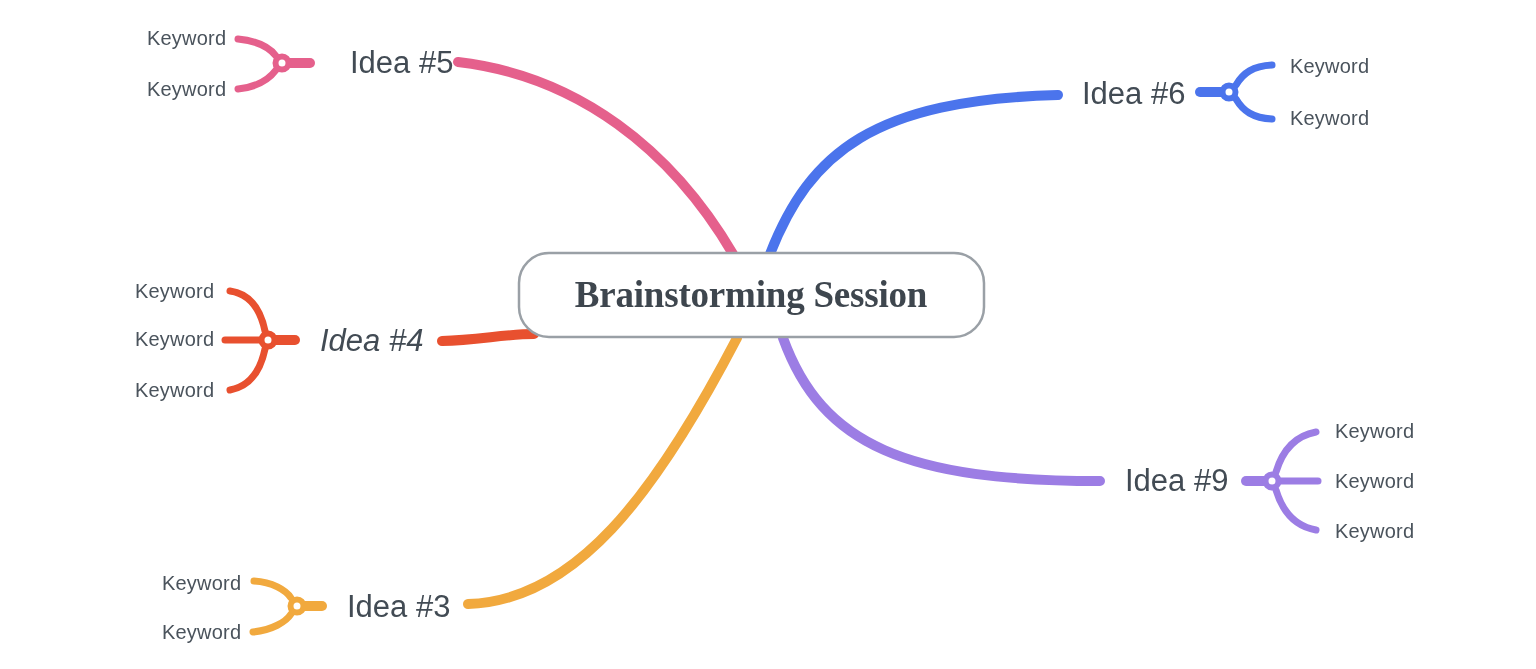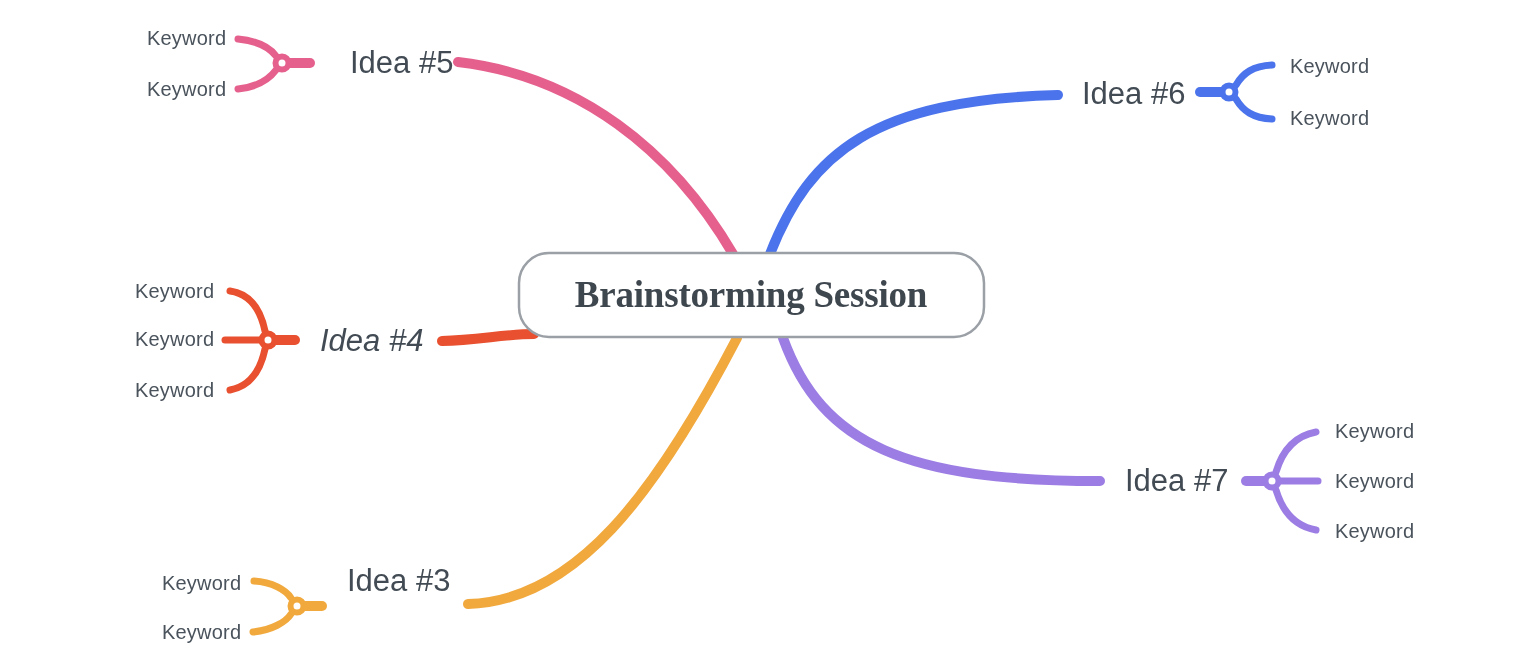--- a/index.html
+++ b/index.html
@@ -85,22 +85,22 @@
     <path class="branch" d="M 276 56 C 270 48 258 41 238 39" stroke="#e5608c"></path>
     <path class="branch" d="M 276 70 C 270 78 258 87 238 89" stroke="#e5608c"></path>
     <circle class="fork" cx="282" cy="63" r="6.5" stroke="#e5608c"></circle>
 
     <rect x="519" y="253" width="465" height="84" rx="30" fill="#ffffff" stroke-width="2.5" stroke="#9aa0a6"></rect>
   </svg>
 
   <div class="central-label">Brainstorming Session</div>
 
   <div class="idea-label" style="left:1082px; top:93px;">Idea #6</div>
-  <div class="idea-label" style="left:1125px; top:480px;">Idea #7</div>
-  <div class="idea-label" style="left:347px;  top:580px;text-align:center;">Idea #3</div>
+  <div class="idea-label" style="left:1125px; top:480px;">Idea #9</div>
+  <div class="idea-label" style="left:347px;  top:606px;text-align:center;">Idea #3</div>
   <div class="idea-label" style="left:320px;  top:340px;font-style:italic;">Idea #4</div>
   <div class="idea-label" style="left:350px;  top:62px;">Idea #5</div>
 
   <div class="kw" style="left:1290px; top:66px;">Keyword</div>
   <div class="kw" style="left:1290px; top:118px;">Keyword</div>
 
   <div class="kw" style="left:1335px; top:431px;">Keyword</div>
   <div class="kw" style="left:1335px; top:481px;">Keyword</div>
   <div class="kw" style="left:1335px; top:531px;">Keyword</div>
 

